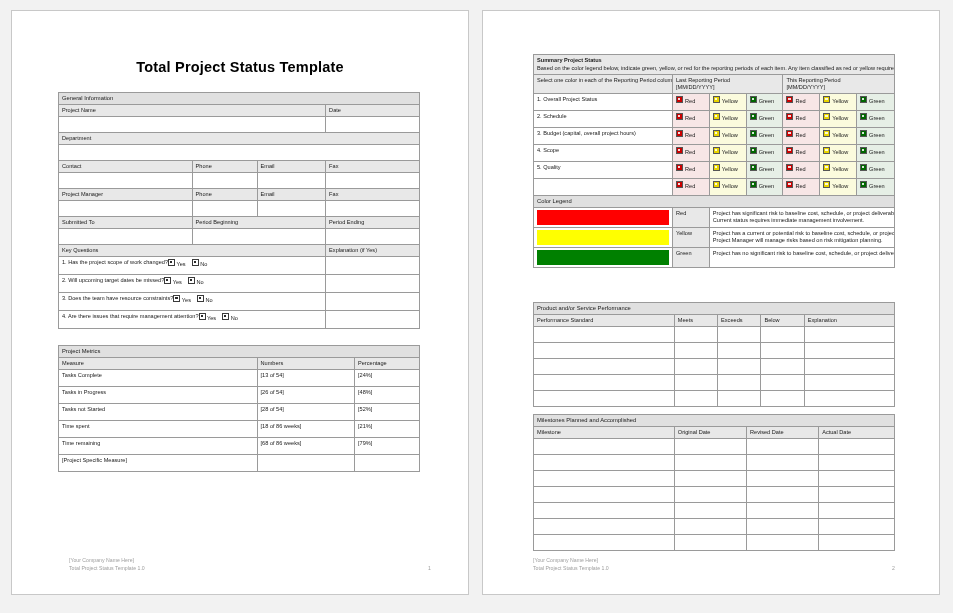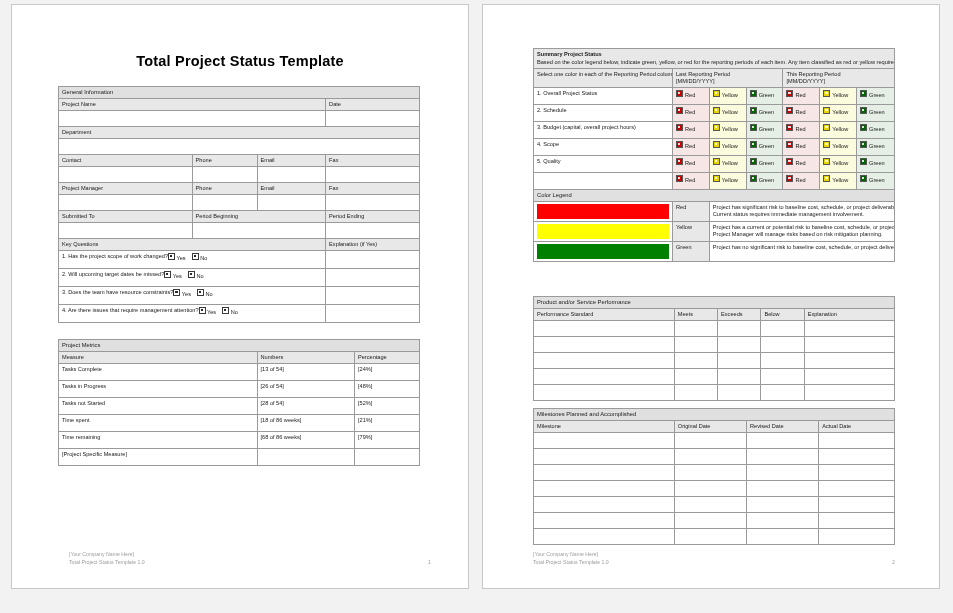--- a/index.html
+++ b/index.html
@@ -14,21 +14,21 @@
 
   #workspace {
     position: relative;
     width: 953px;
     height: 613px;
     background: #f2f2f2;
   }
 
   .page {
     position: absolute;
-    top: 4px;
+    top: 10px;
     width: 458px;
     height: 585px;
     background: #ffffff;
     border: 1px solid #c8c8c8;
     box-sizing: border-box;
     overflow: hidden;
   }
   #page-1 { left: 11px; }
   #page-2 { left: 482px; }
 

